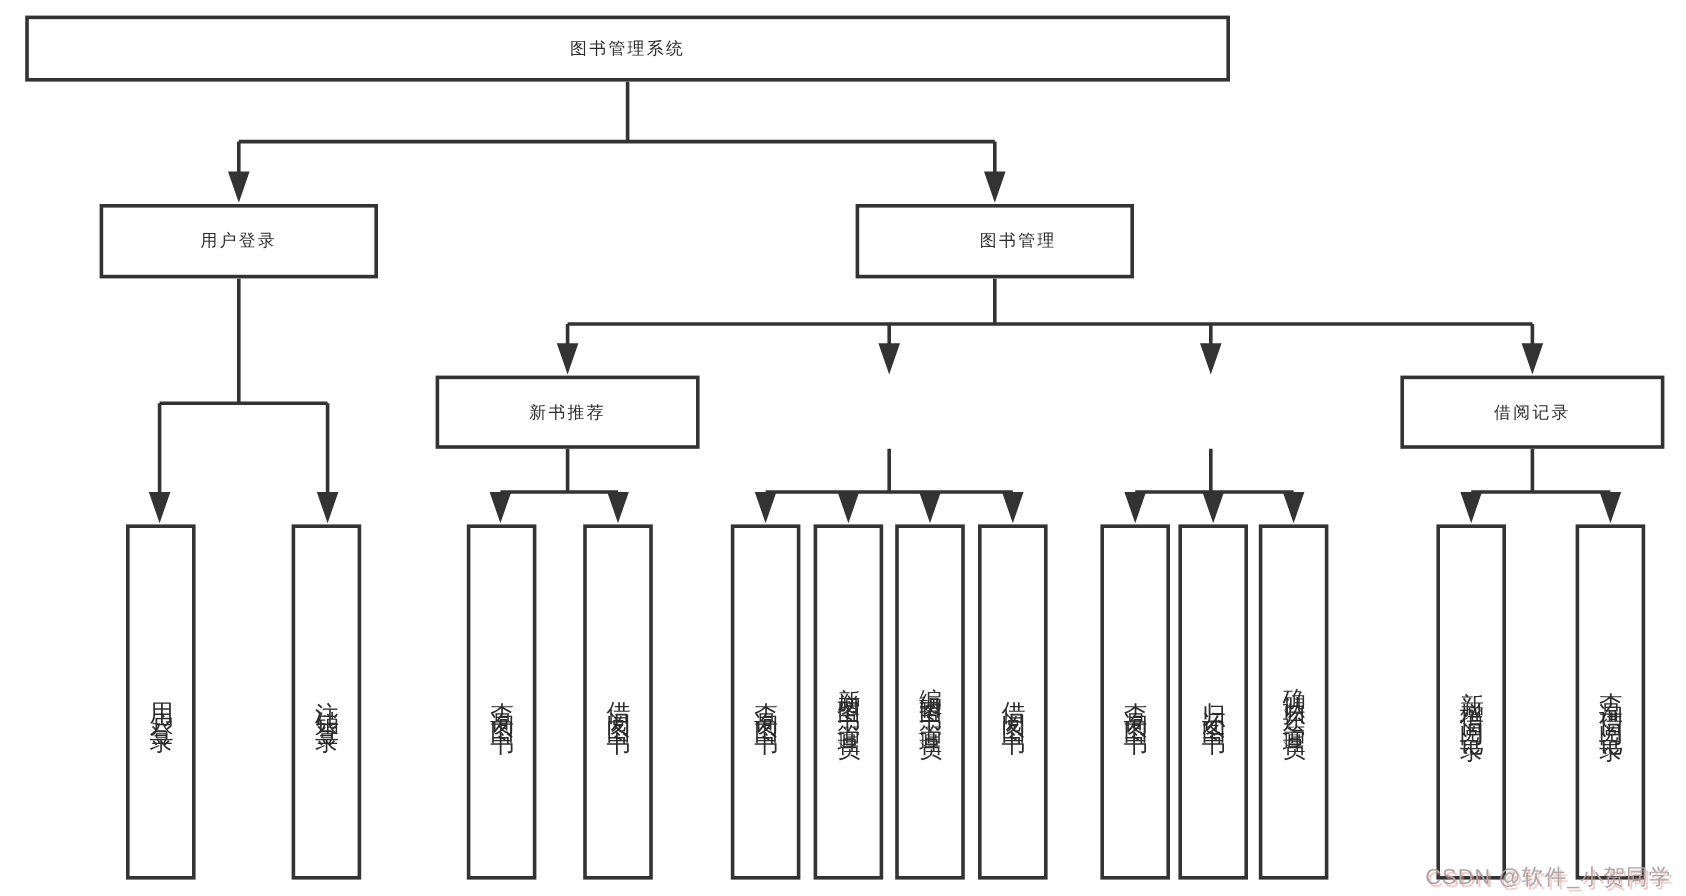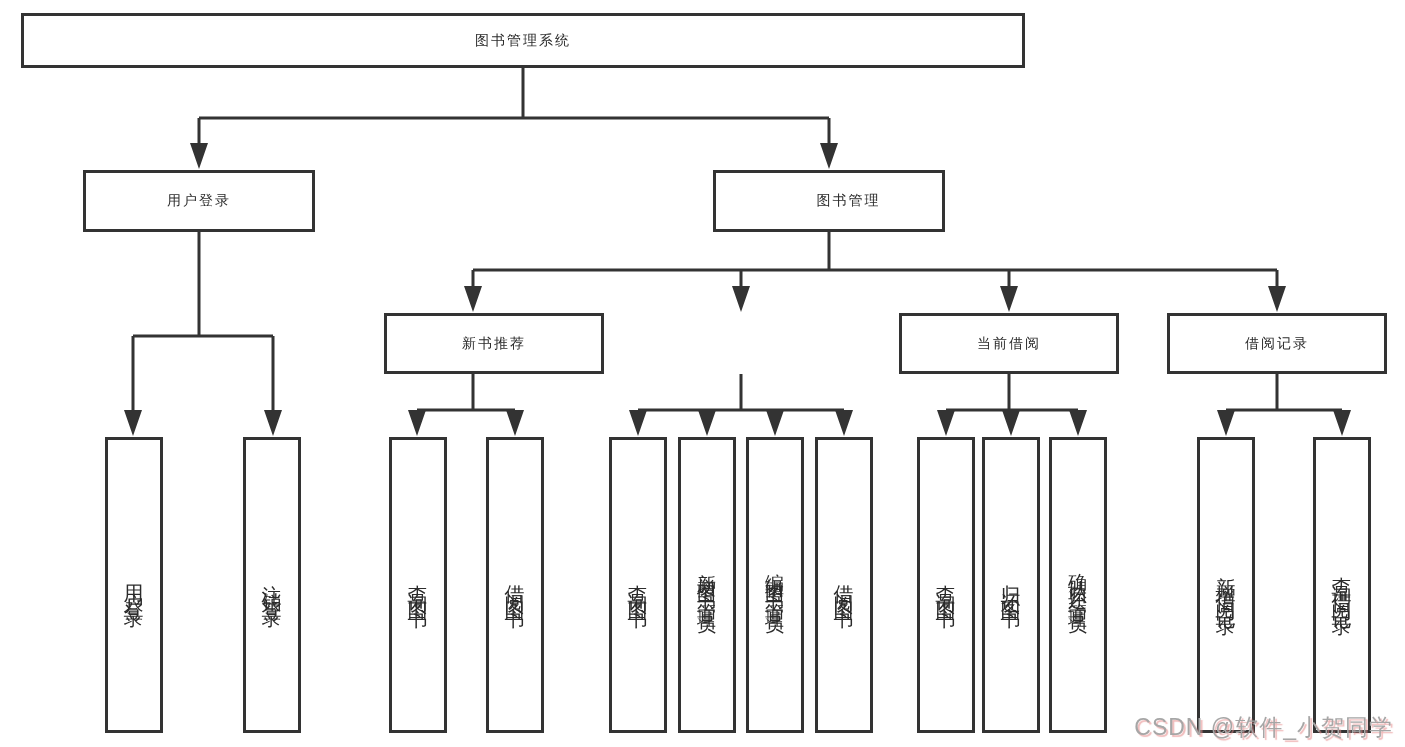--- a/index.html
+++ b/index.html
@@ -53,42 +53,42 @@
   }
   .vbox.long .vtext {
     font-size: 19px;
     letter-spacing: 6px;
   }
   
   .n-root   { left: 21px;  top: 13px;  width: 1004px; height: 55px; }
   .n-login  { left: 83px;  top: 170px; width: 232px;  height: 62px; }
   .n-mgmt   { left: 713px; top: 170px; width: 232px;  height: 62px; padding-left: 39px; }
   .n-l3     { top: 313px;  width: 220px; height: 61px; }
-  .n-rec    { left: 363px; margin-left: 21px; }
+  .n-rec    { left: 363px; }
   .n-borrow { left: 631px; }
   .n-cur    { left: 899px; }
   .n-hist   { left: 1167px; }
   .v1  { left: 105px; }
   .v2  { left: 243px; }
   .v3  { left: 389px; }
   .v4  { left: 486px; }
   .v5  { left: 609px; }
   .v6  { left: 678px; }
   .v7  { left: 746px; }
   .v8  { left: 815px; }
   .v9  { left: 917px; }
   .v10 { left: 982px; }
   .v11 { left: 1049px; }
   .v12 { left: 1197px; }
   .v13 { left: 1313px; }
   #watermark {
     position: absolute;
     right: 12px;
     bottom: 4px;
-    font-size: 23px;
+    font-size: 18px;
     letter-spacing: 1px;
     color: #a6a6a6;
     text-shadow: 2px 2px 1px rgba(230, 140, 140, 0.6);
     z-index: 5;
     white-space: nowrap;
   }
 </style>
 </head>
 <body>
 
@@ -120,23 +120,20 @@
 
   <div class="hbox n-login">
     <span>用户登录</span>
   </div>
   <div class="hbox n-mgmt">
     <span>图书管理</span>
   </div>
 
   <div class="hbox n-l3 n-rec">
     <span>新书推荐</span>
-  </div>
-  <div class="hbox n-l3 n-cur">
-    <span>当前借阅</span>
   </div>
   <div class="hbox n-l3 n-hist">
     <span>借阅记录</span>
   </div>
 
   <div class="vbox v1">
     <span class="vtext">用户登录</span>
   </div>
   <div class="vbox v2">
     <span class="vtext">注销登录</span>

